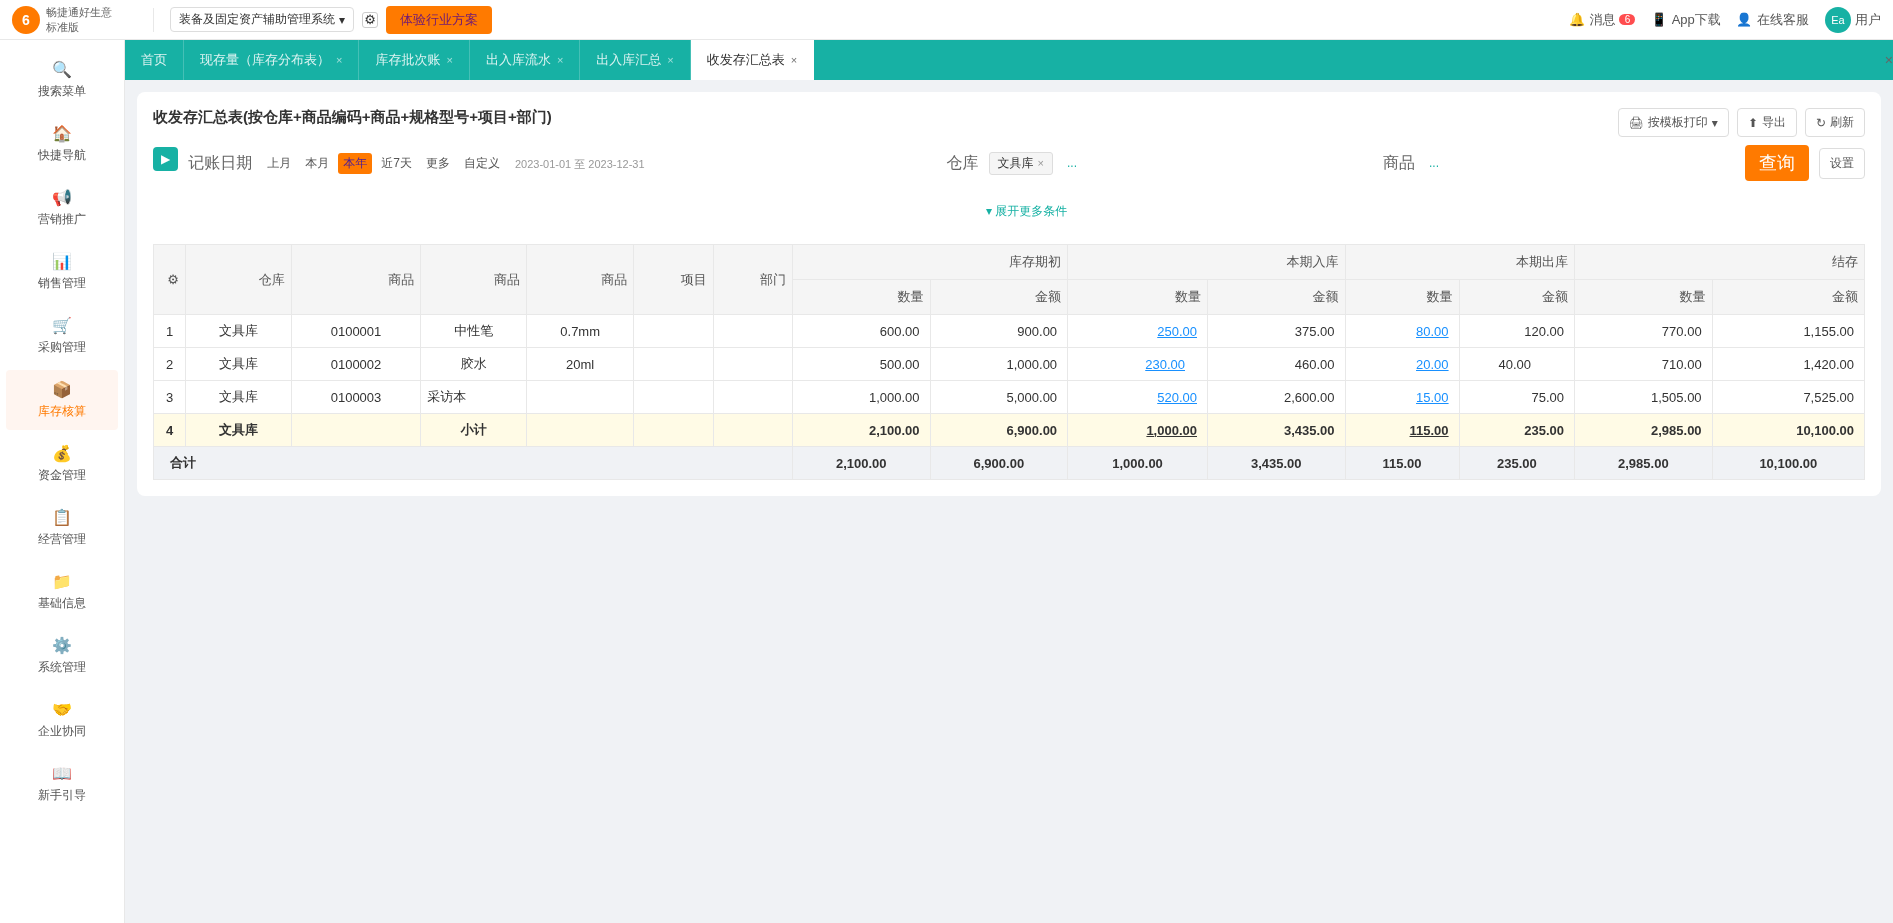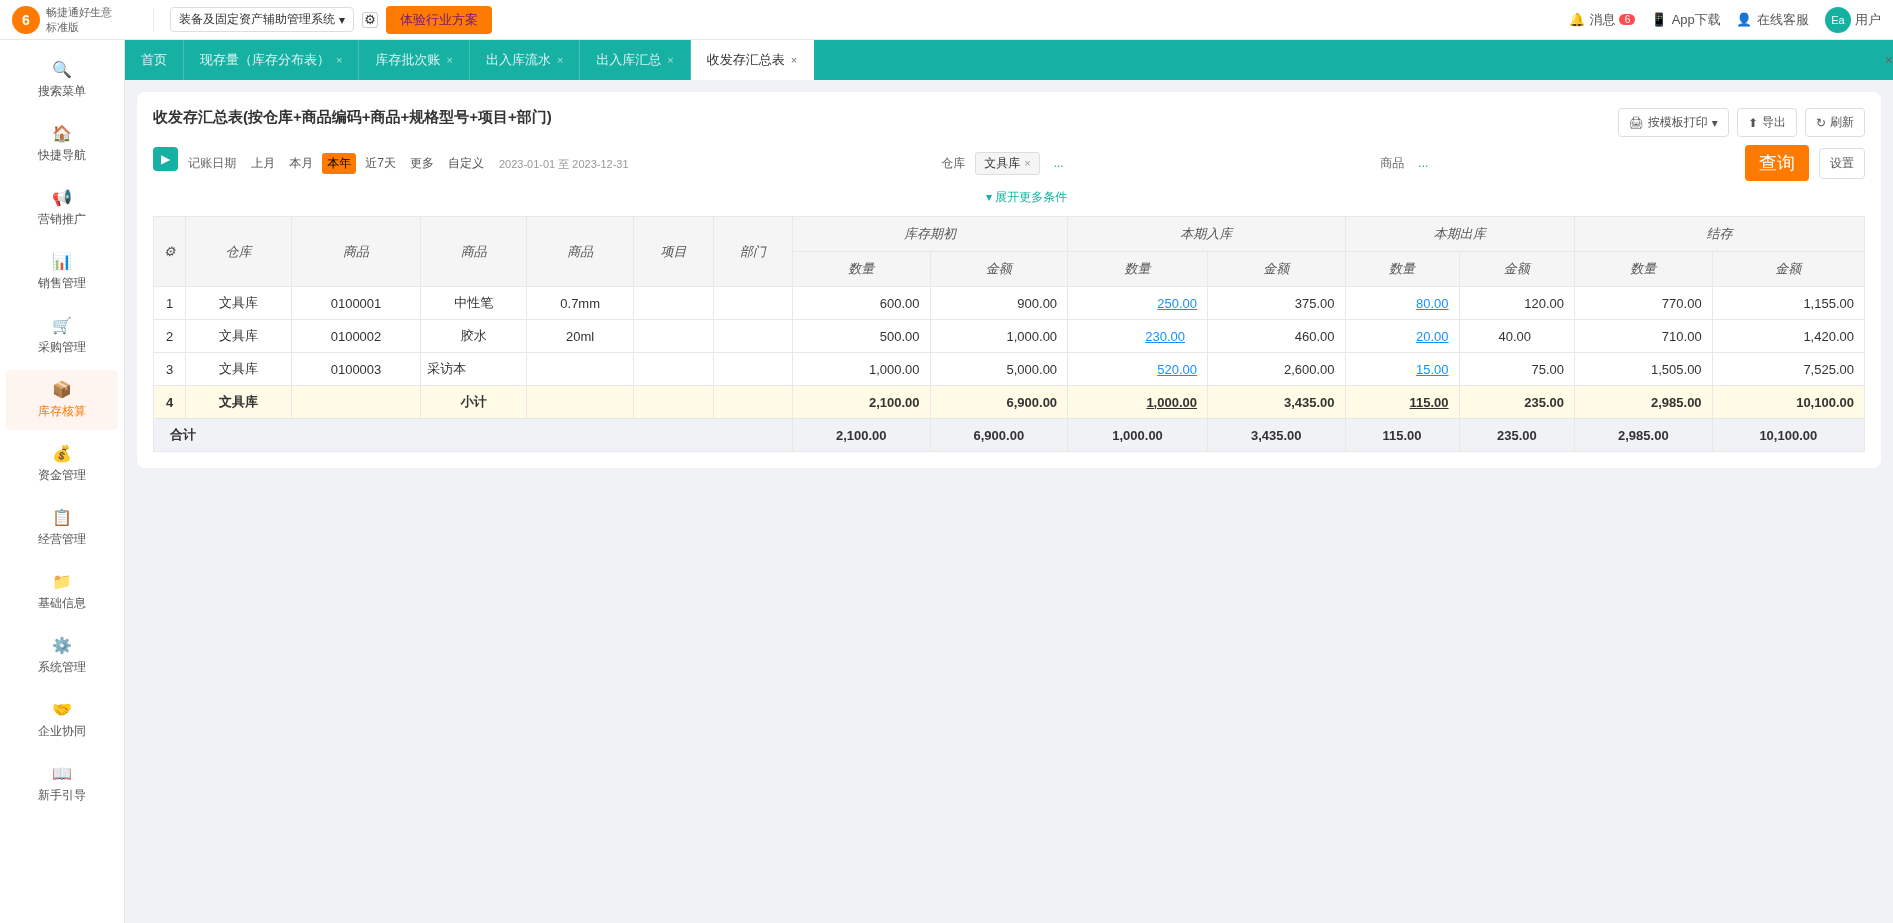--- a/index.html
+++ b/index.html
@@ -36,41 +36,41 @@
     .tab-item.active { background: #fff; color: #333; }
     .tab-close { font-size: 11px; color: inherit; opacity: 0.7; cursor: pointer; }
 
     
     .page-content { flex: 1; background: #f0f2f5; overflow: auto; padding: 12px; }
     .page-card { background: #fff; border-radius: 8px; padding: 16px; }
 
     
     .page-title { font-size: 15px; font-weight: bold; color: #333; margin-bottom: 14px; }
     .filter-expand-btn { background: #17b1a4; color: white; border: none; border-radius: 4px; padding: 5px 8px; cursor: pointer; font-size: 12px; align-self: flex-start; margin-top: 2px; }
-    .filter-label { font-size: 12px; color: #666; white-space: nowrap; }
+    .filter-label { font-size: 16px; color: #666; white-space: nowrap; }
     .date-shortcuts { display: flex; align-items: center; gap: 4px; }
     .date-btn { background: none; border: none; cursor: pointer; font-size: 12px; color: #555; padding: 2px 5px; border-radius: 3px; }
-    .date-btn.active { background: #ff7a00; color: #000000; }
+    .date-btn.active { background: #ff7a00; color: #4c1d95; }
     .date-range-text { font-size: 11px; color: #999; margin-top: 2px; display: block; }
     .filter-tag { display: flex; align-items: center; gap: 4px; background: #f5f5f5; border: 1px solid #ddd; border-radius: 3px; padding: 2px 8px; font-size: 12px; }
     .filter-tag-close { cursor: pointer; color: #999; font-size: 11px; }
     .filter-more-btn { background: none; border: none; color: #17b1a4; font-size: 12px; cursor: pointer; padding: 2px 4px; }
-    .expand-more { text-align: center; margin: 2px 0; }
+    .expand-more { text-align: center; margin: 16px 0; }
     .expand-more-btn { background: none; border: none; color: #17b1a4; font-size: 12px; cursor: pointer; }
 
     
     .page-header { display: flex; align-items: flex-start; justify-content: space-between; }
     .action-btn { display: flex; align-items: center; gap: 4px; background: none; border: 1px solid #ddd; border-radius: 4px; padding: 5px 10px; font-size: 12px; color: #555; cursor: pointer; white-space: nowrap; }
     .query-btn { background: #ff7a00; color: white; border: none; border-radius: 4px; padding: 6px 14px; font-size: 18px; cursor: pointer; }
     .settings-btn { background: none; border: 1px solid #ddd; border-radius: 4px; padding: 6px 10px; font-size: 12px; color: #555; cursor: pointer; }
     .close-page-btn { background: none; border: none; font-size: 14px; color: #666; cursor: pointer; margin-left: 4px; }
 
     
     .data-table { width: 100%; border-collapse: collapse; margin-top: 8px; font-size: 13px; }
-    .data-table th { background: #f5f5f5; text-align: center; padding: 8px 6px; border: 1px solid #e8e8e8; font-weight: 500; color: #555; white-space: nowrap; font-style: italic; }
+    .data-table th { background: #f5f5f5; text-align: right; padding: 8px 6px; border: 1px solid #e8e8e8; font-weight: 500; color: #555; white-space: nowrap; }
     .data-table td { text-align: center; padding: 7px 6px; border: 1px solid #e8e8e8; color: #333; white-space: nowrap; }
     .data-table .link-cell { color: #1890ff; text-decoration: underline; cursor: pointer; }
     .data-table .subtotal-row { background: #fffbe6; font-weight: bold; }
     .data-table .subtotal-row td { color: #333; }
     .num-cell { text-align: right; padding-right: 10px; }
     .settings-col { width: 32px; }
 
     
     .table-footer { background: #f0f2f5; }
     .table-footer td { font-weight: bold; }

